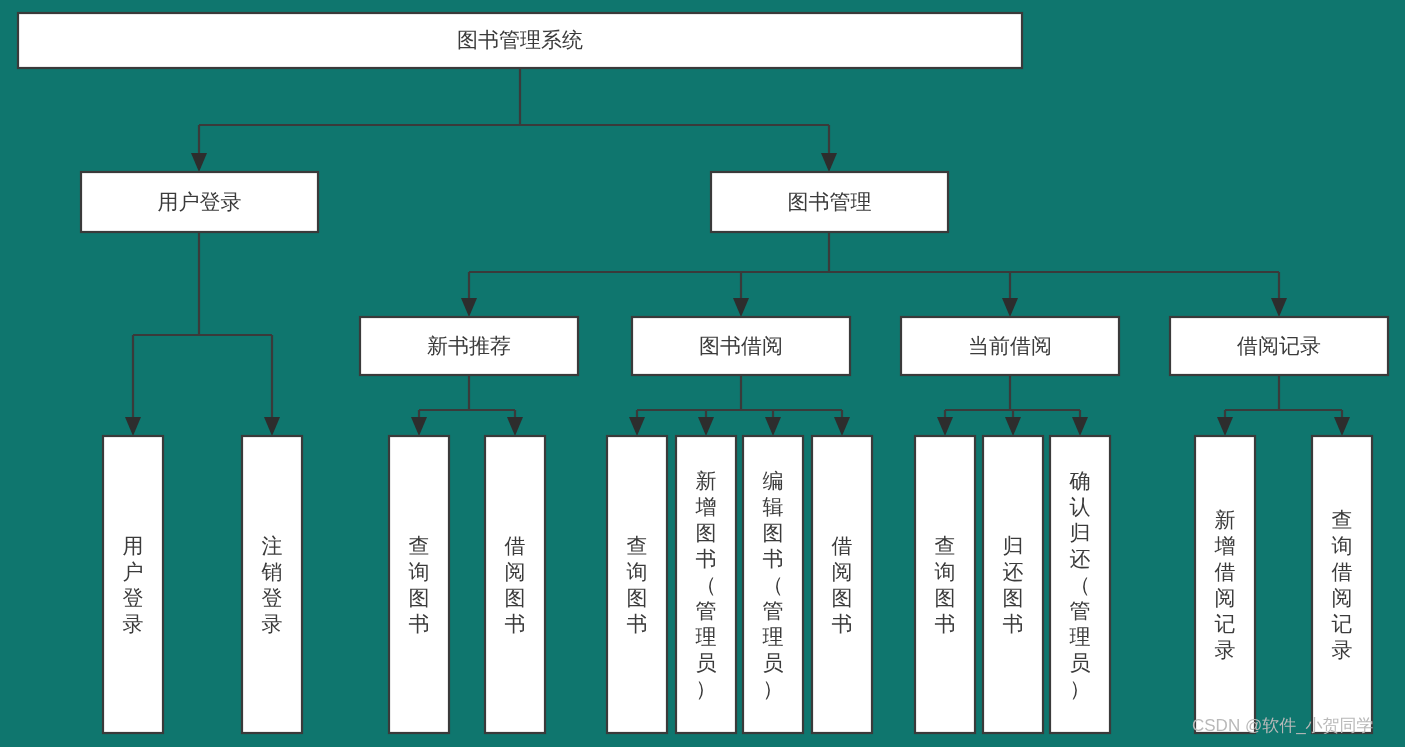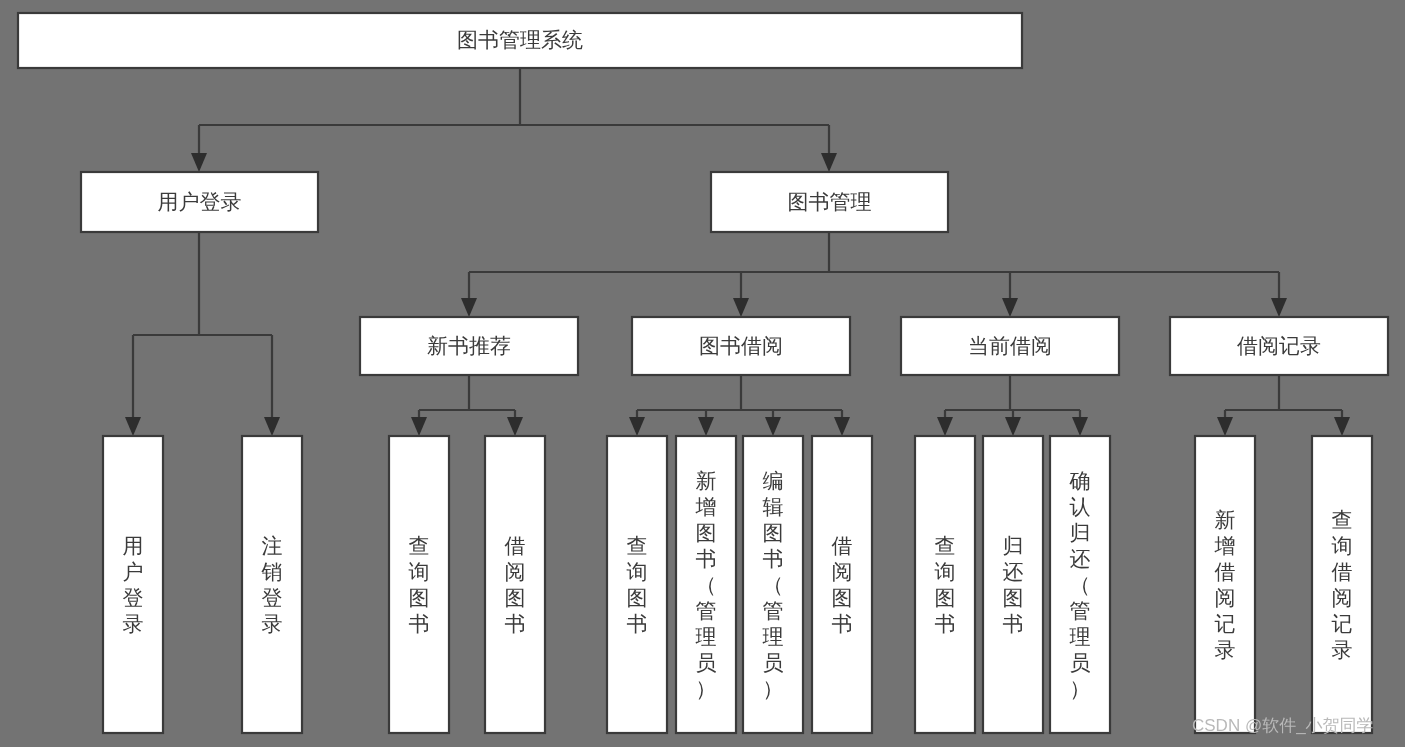--- a/index.html
+++ b/index.html
@@ -10,21 +10,21 @@
   body {
     width: 1405px;
     height: 747px;
     font-family: "Liberation Sans", "DejaVu Sans", sans-serif;
     overflow: hidden;
   }
   #diagram-root {
     position: relative;
     width: 1405px;
     height: 747px;
-    background: #737373;
+    background: #0f766e;
   }
   svg.diagram-svg {
     position: absolute;
     top: 0;
     left: 0;
     width: 1405px;
     height: 747px;
     display: block;
   }
   .node-box {

